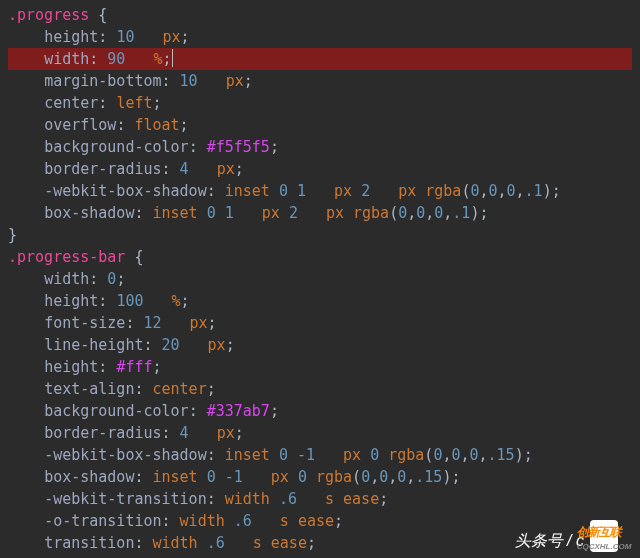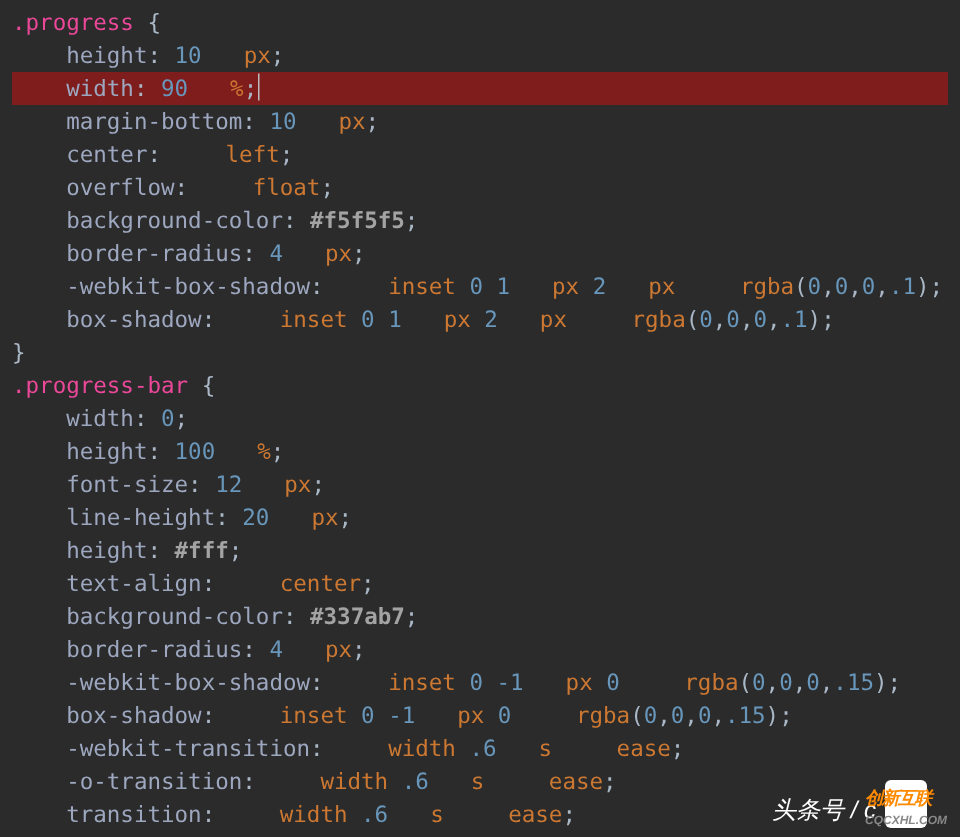--- a/index.html
+++ b/index.html
@@ -19,22 +19,22 @@
     margin: 0;
     padding: 4px 8px;
     white-space: pre;
   }
   .sel   { color: #ec4899; }   
   .brace { color: #a9b7c6; }   
   .prop  { color: #9da7bf; }   
   .colon { color: #a9b7c6; }
   .num   { color: #6897bb; }   
   .unit  { color: #cc7832; padding-left: 28px; }   
-  .hex   { color: #a3a3a3; font-weight: bold; }   
-  .kw    { color: #cc7832; margin-left: 34px; }   
+  .hex   { color: #d946ef; }   
+  .kw    { color: #cc7832; }   
   .semi  { color: #a9b7c6; }
   .line-hl { background:#7f1d1d; display:inline-block; width:100%; }
   .cursor {
     display:inline-block;
     width:1px; height:18px;
     background:#bbb;
     vertical-align:-3px;
     margin-left:1px;
   }
 

